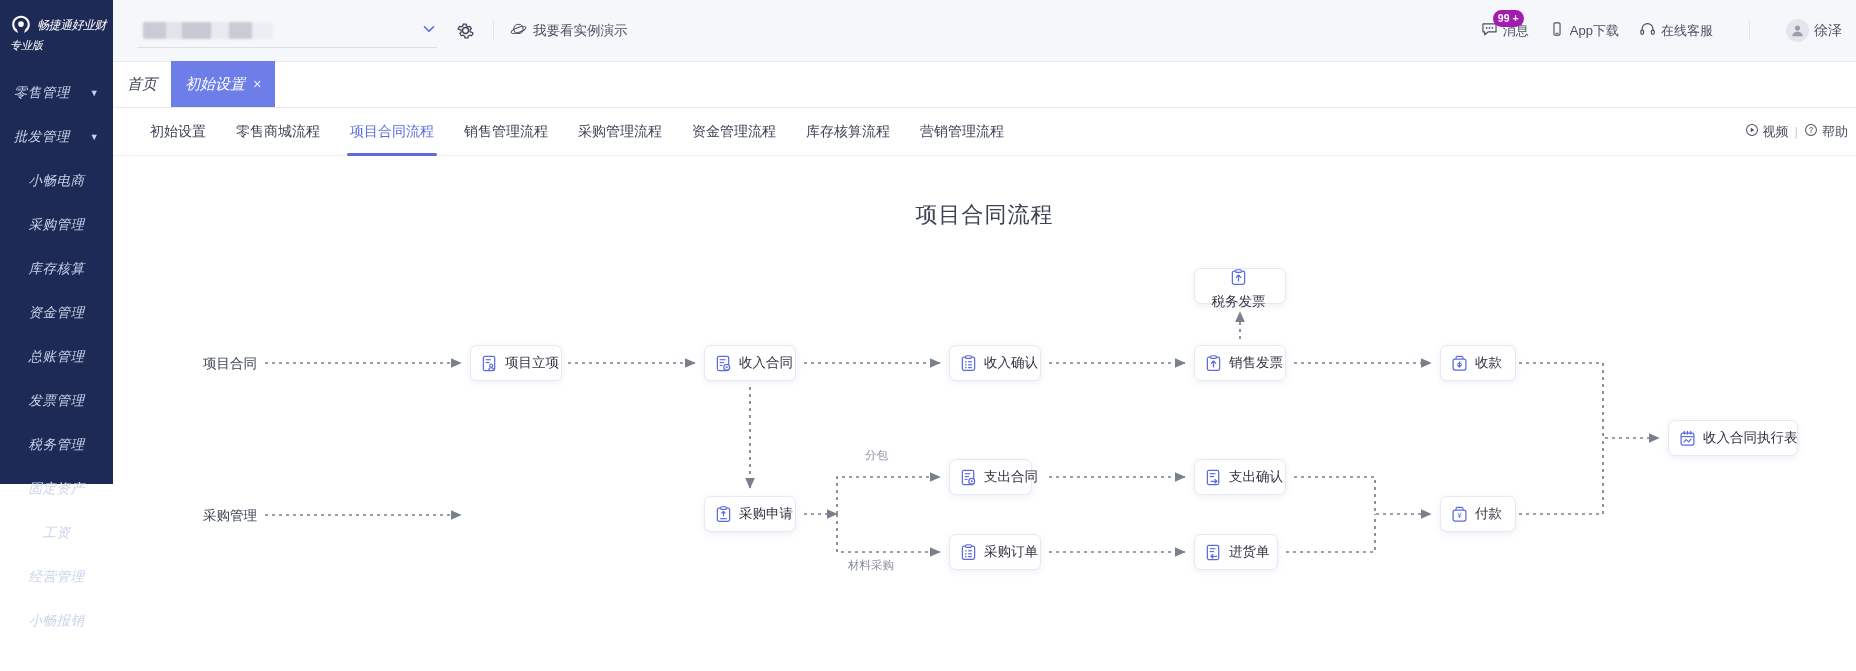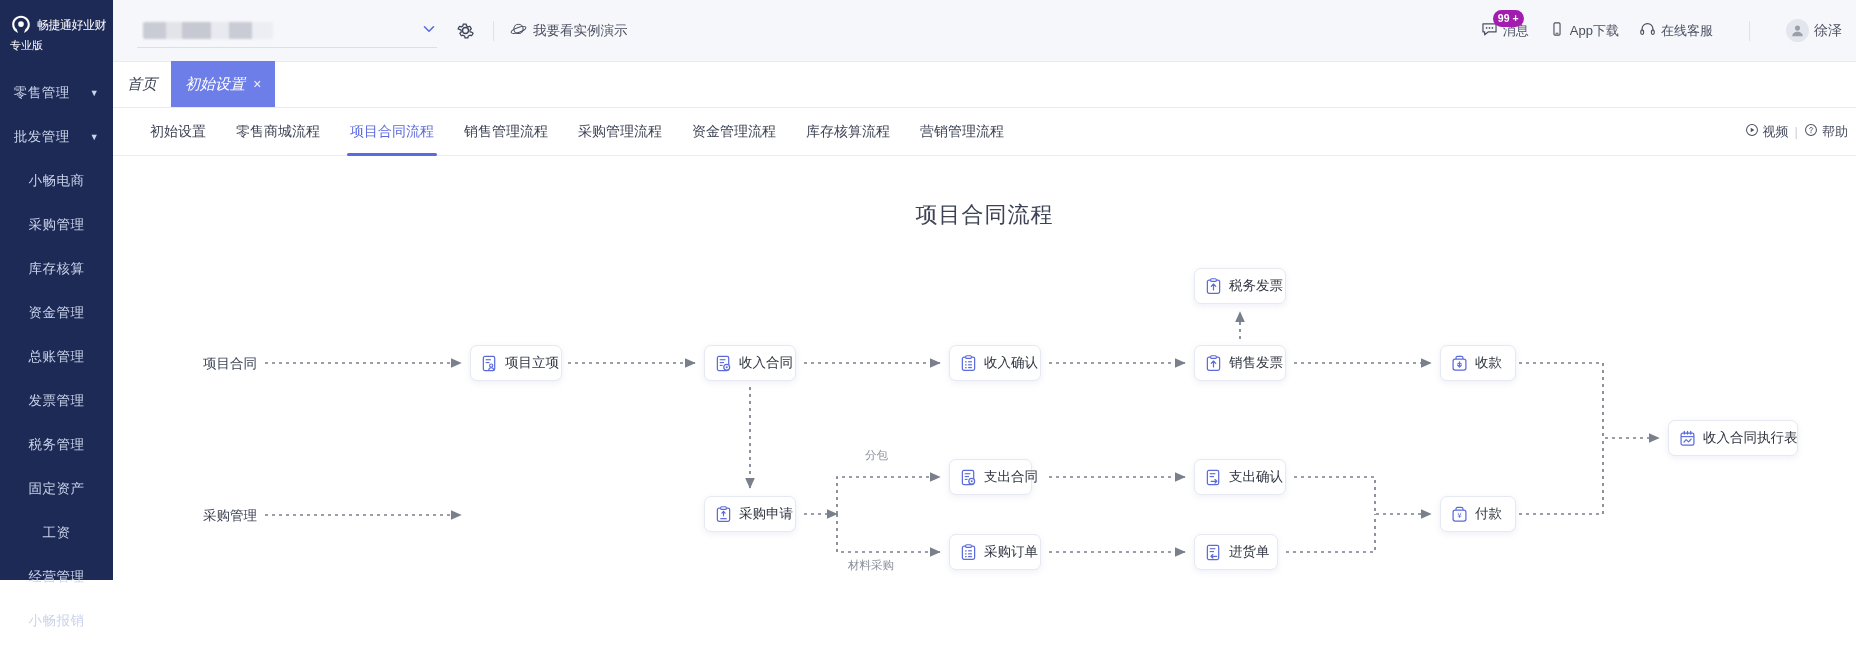--- a/index.html
+++ b/index.html
@@ -6,22 +6,23 @@
   html, body {
     width: 1856px; height: 671px;
     font-family: "Liberation Sans", "DejaVu Sans", sans-serif;
     background: #ffffff;
     overflow: hidden;
   }
   .app { position: relative; width: 1856px; height: 671px; background:#fff; }
 
   
   .sidebar {
-    position: absolute; left: 0; top: 0; width: 113px; height: 580px;
+    position: absolute; left: 0; top: 0; width: 113px; height: 484px;
     background: #1e2a56;
+    font-style: italic;
   }
   .logo-wrap { padding: 14px 0 6px 0; text-align: left; }
   .logo-row { display: flex; align-items: center; gap: 5px; padding-left: 10px; }
   .logo-mark {
     width: 22px; height: 22px; flex: 0 0 22px;
     display: flex; align-items: center; justify-content: center;
   }
   .logo-text { color: #ffffff; font-size: 12px; white-space: nowrap; letter-spacing: -0.5px; }
   .logo-sub { color: #ffffff; font-size: 11px; padding-left: 10px; margin-top: 2px; }
 
@@ -387,21 +388,21 @@
           <span class="nlabel">收入确认</span>
         </div>
         <div class="node" style="left: 1081px; top: 189px; width: 92px;">
           <svg class="nicon" viewBox="0 0 18 18">
             <rect x="2.5" y="2.2" width="13" height="14" rx="1.8" fill="none" stroke="#5b6bdd" stroke-width="1.3"></rect>
             <rect x="6" y="0.8" width="6" height="2.8" rx="1" fill="#fff" stroke="#5b6bdd" stroke-width="1.2"></rect>
             <path d="M9 12.6 V6.6 M6.6 8.9 L9 6.4 L11.4 8.9" fill="none" stroke="#5b6bdd" stroke-width="1.3" stroke-linecap="round" stroke-linejoin="round"></path>
           </svg>
           <span class="nlabel">销售发票</span>
         </div>
-        <div class="node" style="left: 1081px; top: 112px; width: 92px;">
+        <div class="node" style="left: 1081px; top: 112px; width: 92px; flex-direction: column;">
           <svg class="nicon" viewBox="0 0 18 18">
             <rect x="2.5" y="2.2" width="13" height="14" rx="1.8" fill="none" stroke="#5b6bdd" stroke-width="1.3"></rect>
             <rect x="6" y="0.8" width="6" height="2.8" rx="1" fill="#fff" stroke="#5b6bdd" stroke-width="1.2"></rect>
             <path d="M9 12.6 V6.6 M6.6 8.9 L9 6.4 L11.4 8.9" fill="none" stroke="#5b6bdd" stroke-width="1.3" stroke-linecap="round" stroke-linejoin="round"></path>
           </svg>
           <span class="nlabel">税务发票</span>
         </div>
         <div class="node" style="left: 1327px; top: 189px; width: 76px;">
           <svg class="nicon" viewBox="0 0 18 18">
             <rect x="2.2" y="4.3" width="13.6" height="11.6" rx="2.2" fill="none" stroke="#5b6bdd" stroke-width="1.3"></rect>

